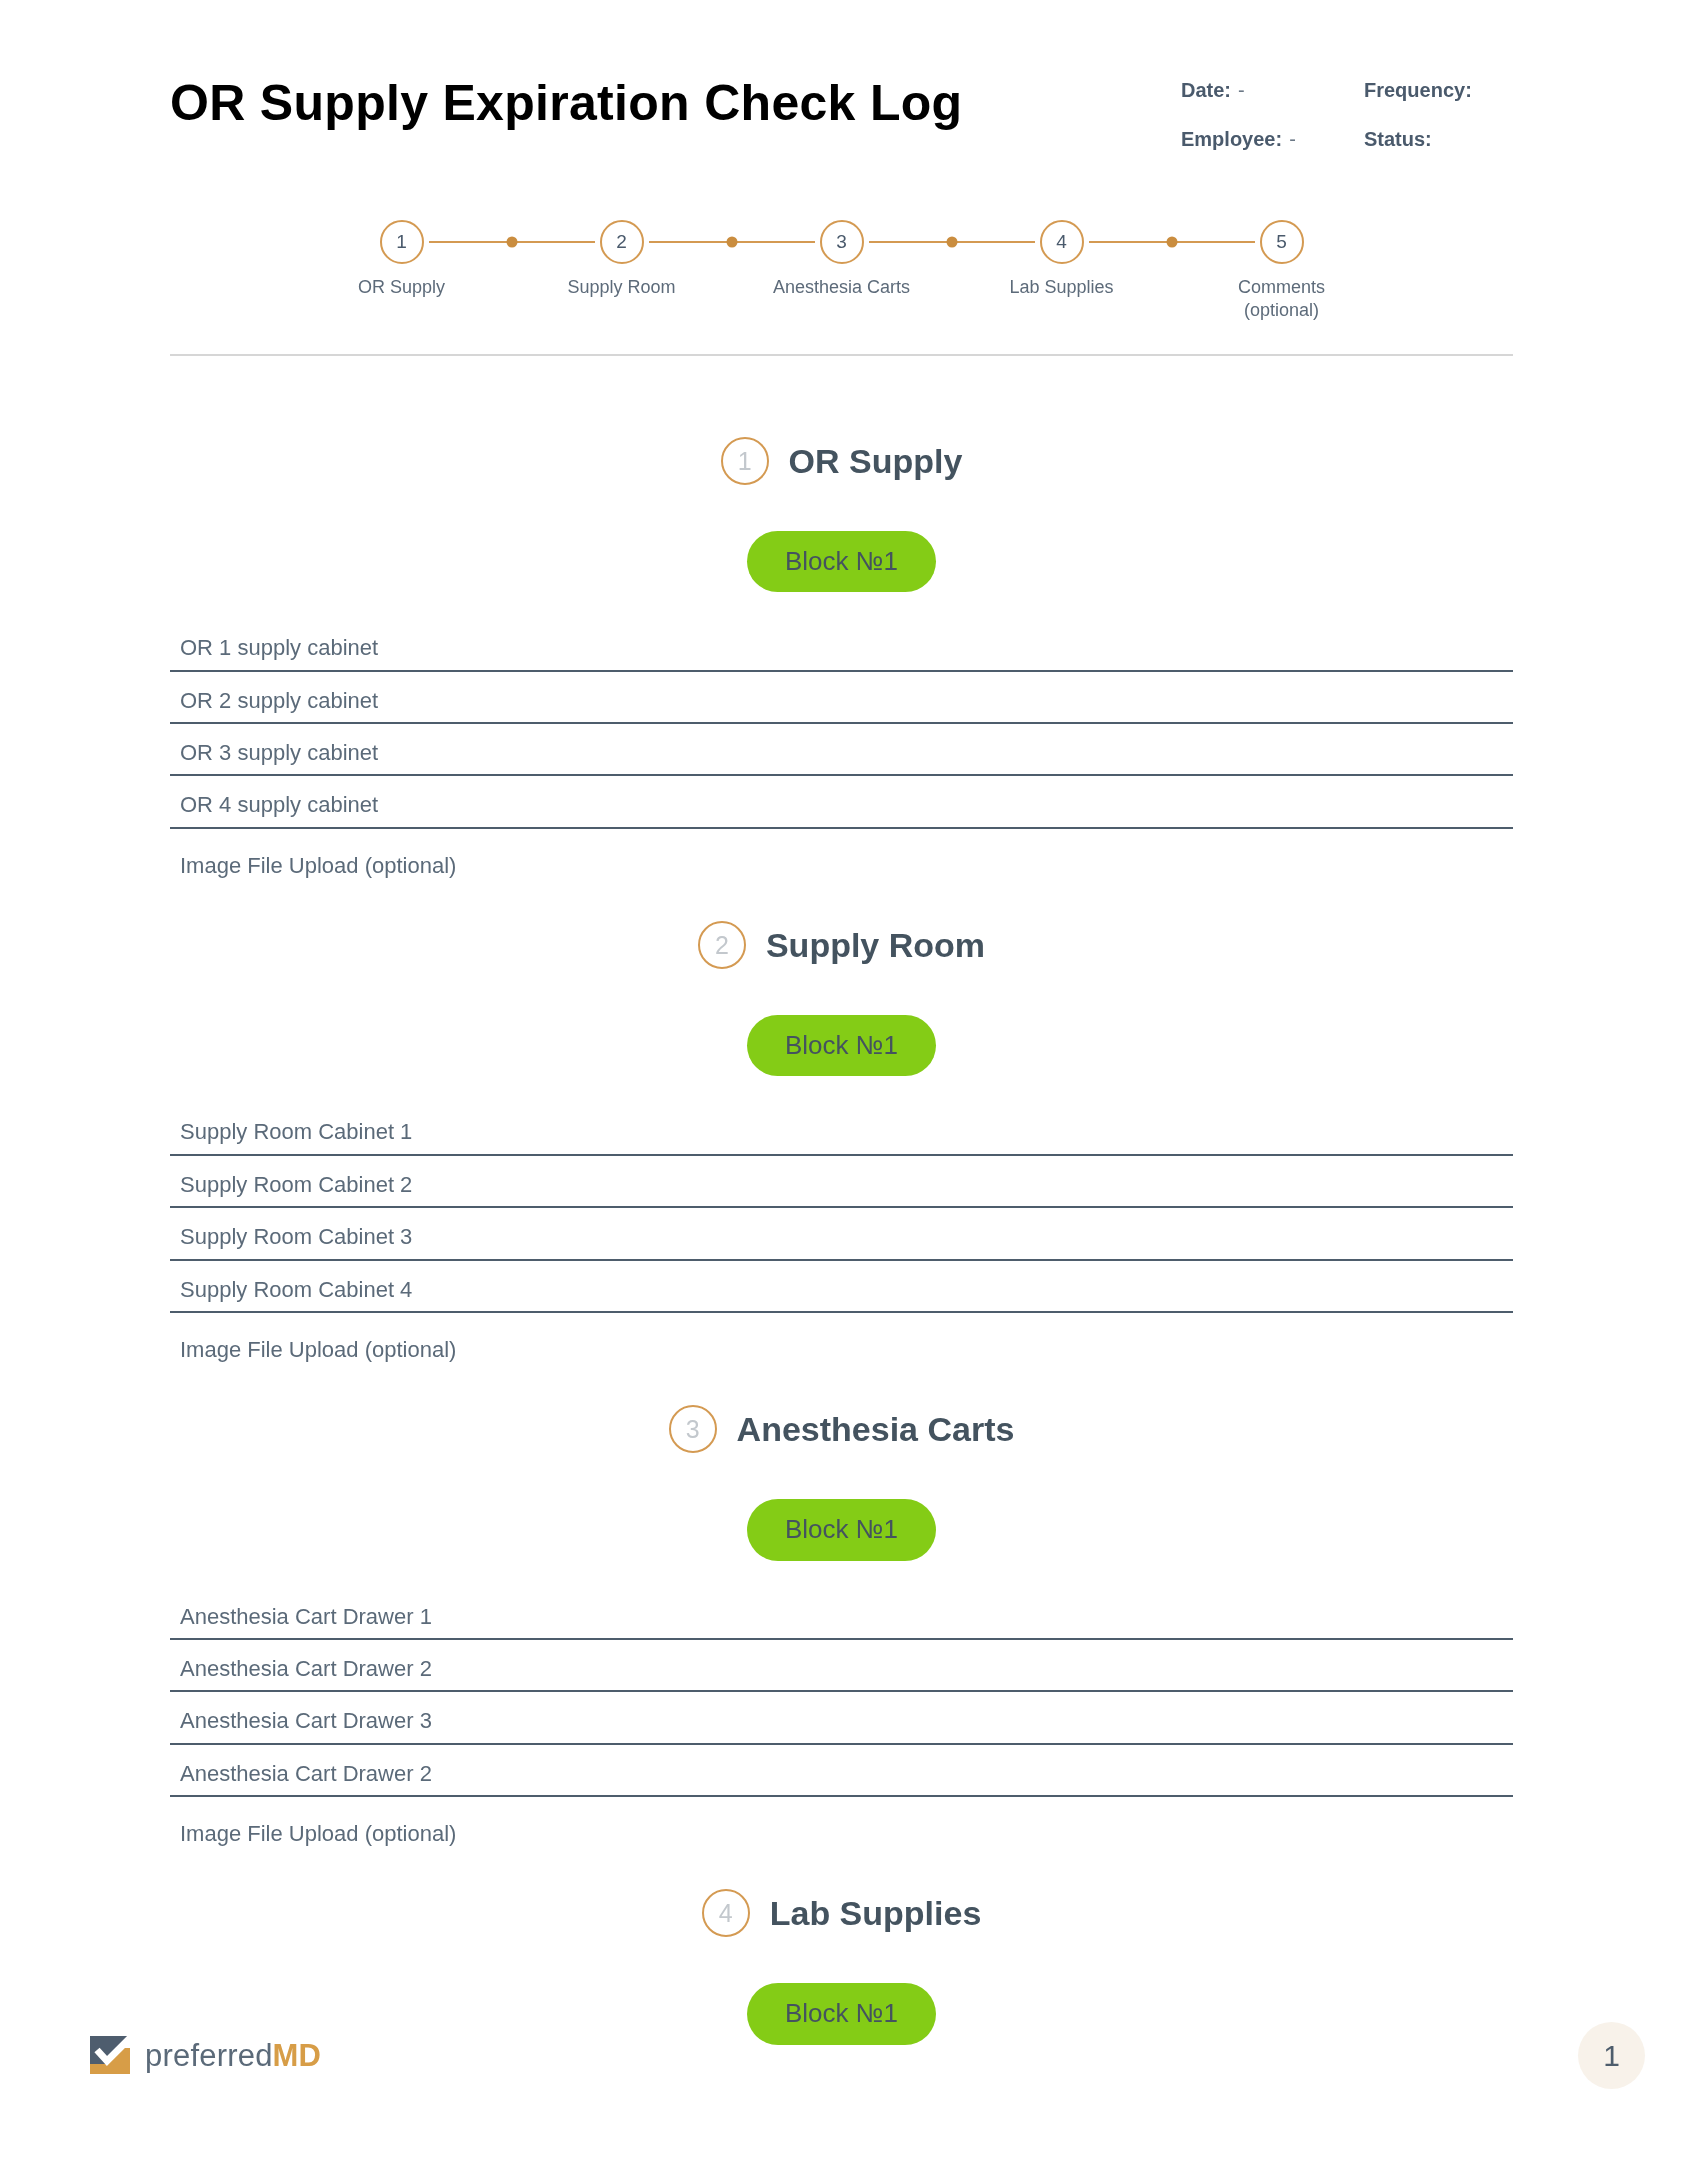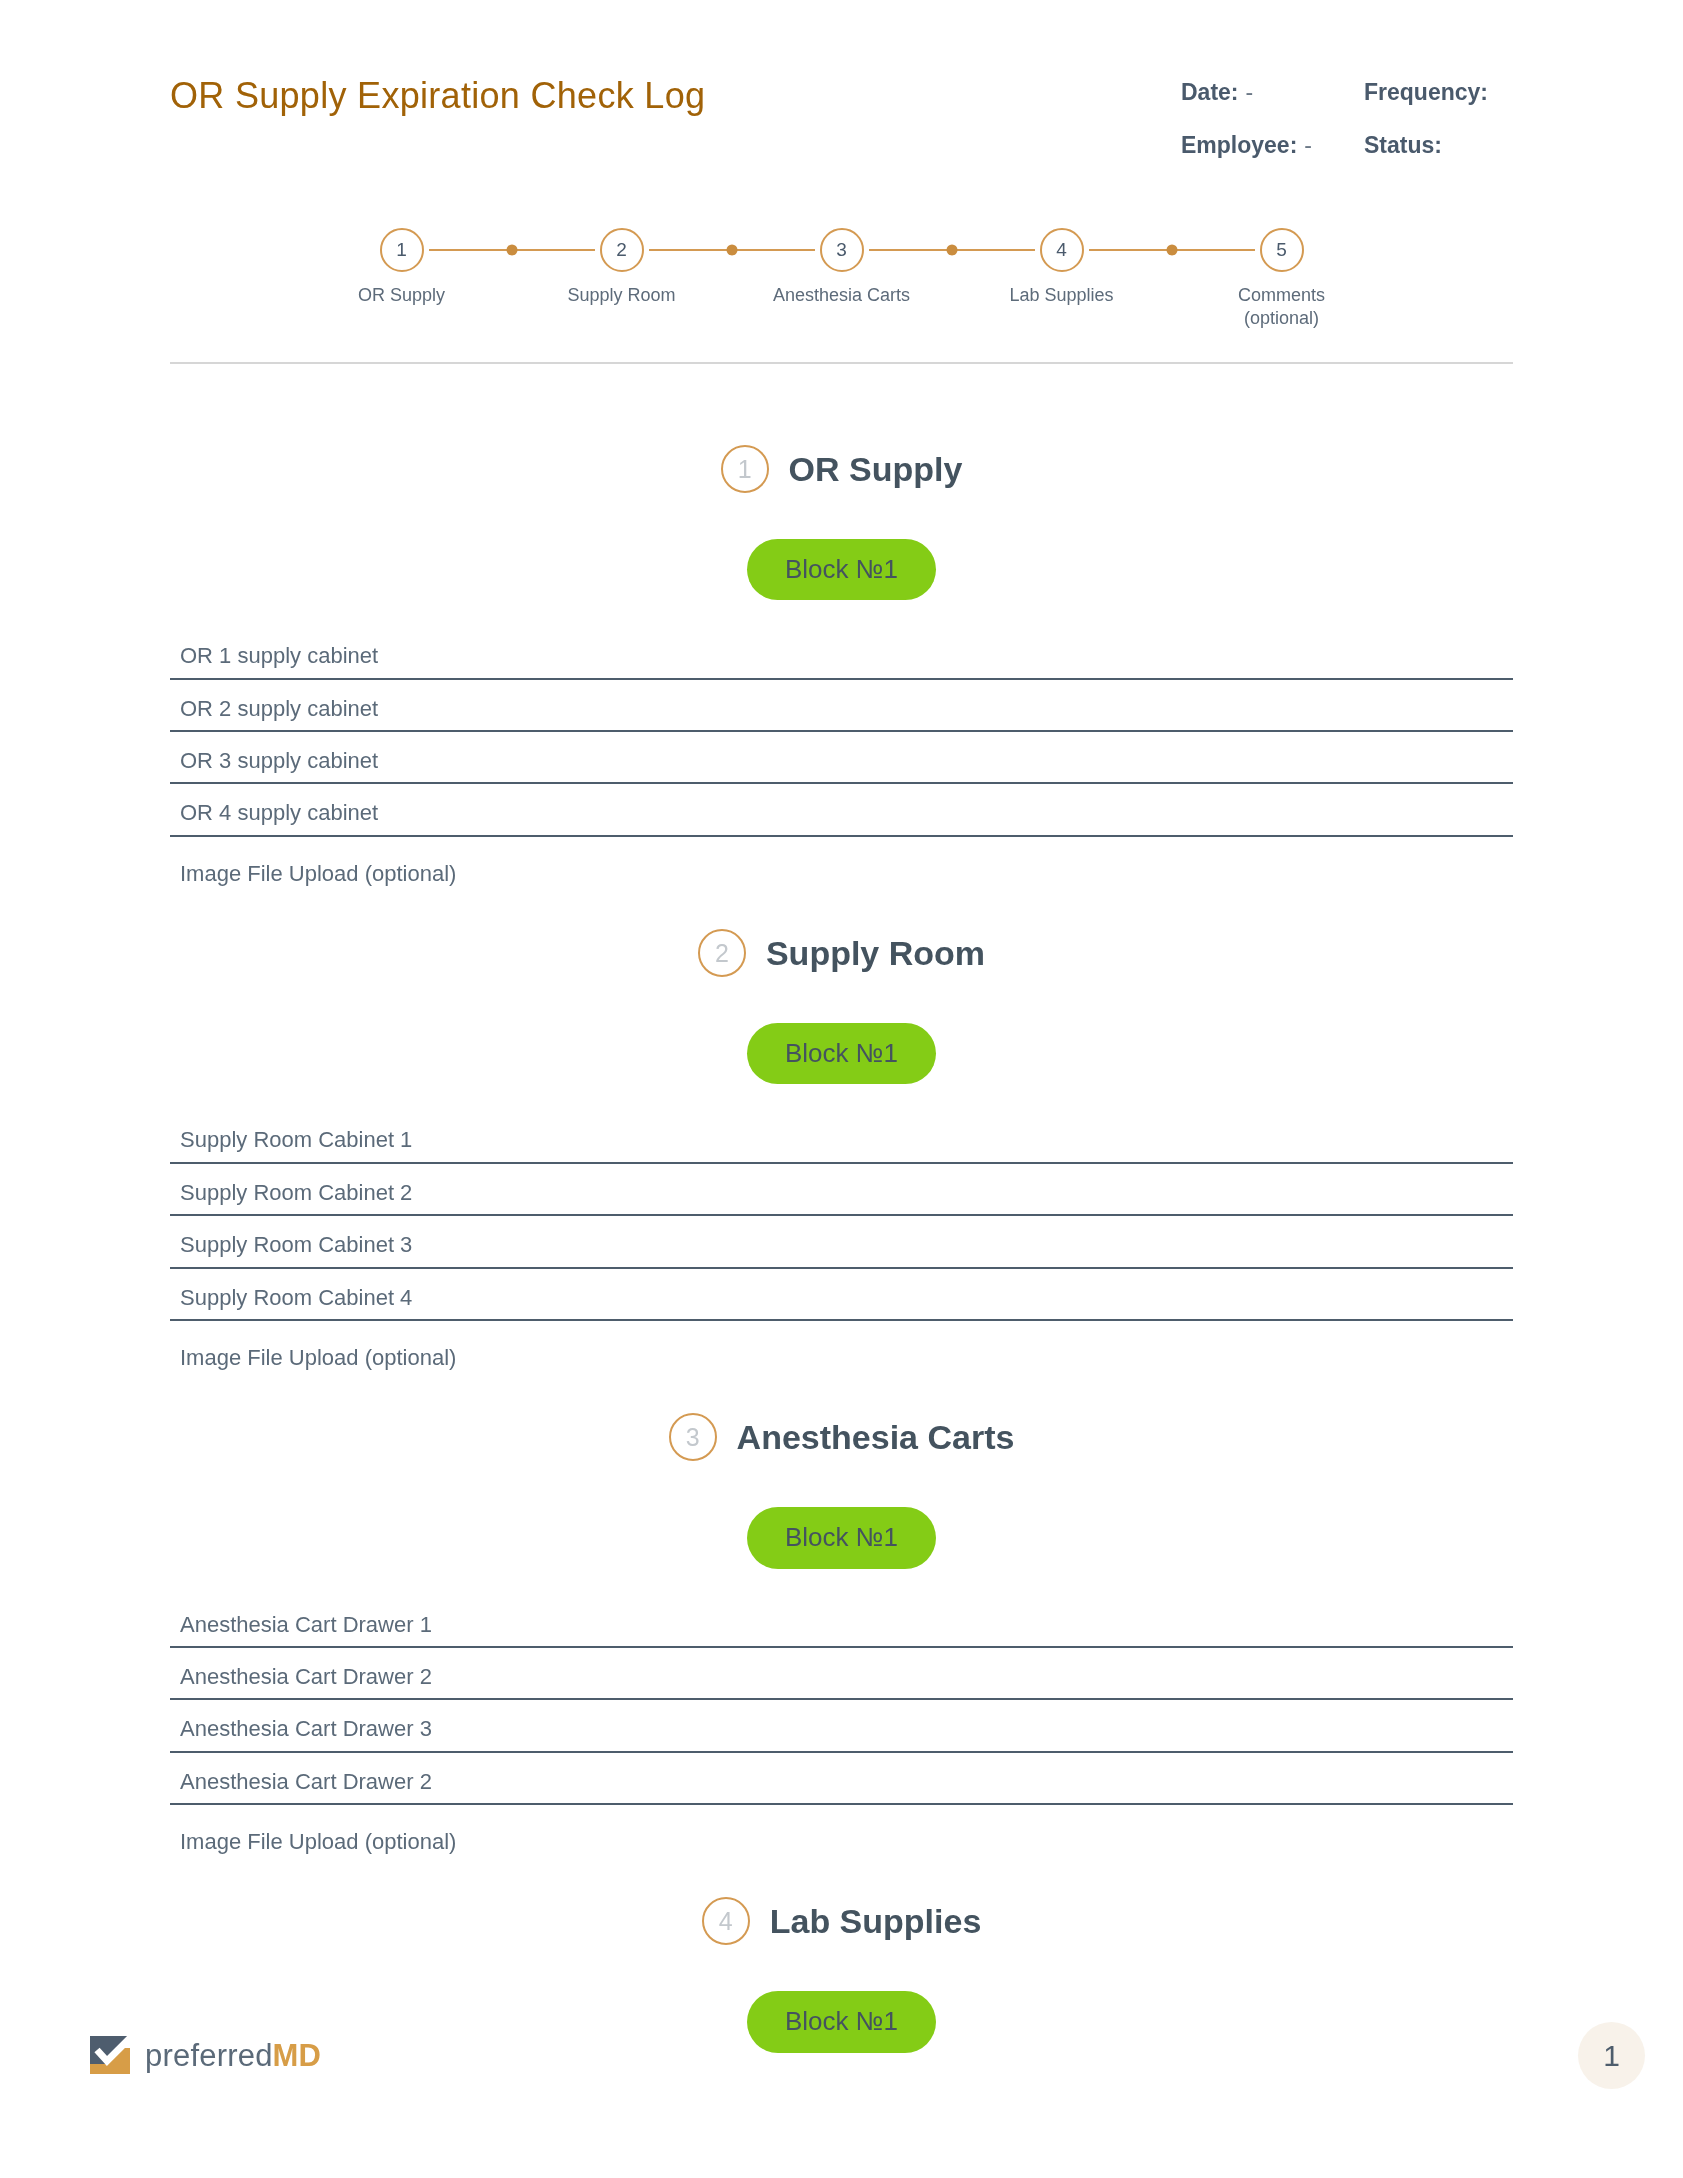--- a/index.html
+++ b/index.html
@@ -10,26 +10,26 @@
     color: #4a5a6c;
     position: relative;
     overflow: hidden;
   }
   .page { position: relative; width: 1683px; height: 2178px; background: #fff; }
   .content { padding: 63px 170px 0 170px; }
 
   
   .header-row { display: flex; justify-content: space-between; align-items: flex-start; }
   .doc-title {
-    font-size: 36px; font-weight: 400; color: #a16207;
+    font-size: 50px; font-weight: 700; color: #000000;
     letter-spacing: 0.3px; line-height: 1.15; padding-top: 12px;
   }
   .meta-grid {
     display: grid; grid-template-columns: 183px 149px;
-    row-gap: 26px; padding-top: 16px; font-size: 23px;
+    row-gap: 26px; padding-top: 16px; font-size: 20px;
   }
   .meta-item { white-space: nowrap; }
   .meta-label { font-weight: 700; color: #4a5a6c; }
   .meta-value { font-weight: 400; color: #6b7886; margin-left: 7px; }
 
   
   .stepper { display: flex; justify-content: center; margin-top: 69px; }
   .step { width: 220px; display: flex; flex-direction: column; align-items: center; position: relative; }
   .step-circle {
     width: 44px; height: 44px; border: 2px solid #d49a52; border-radius: 50%;

